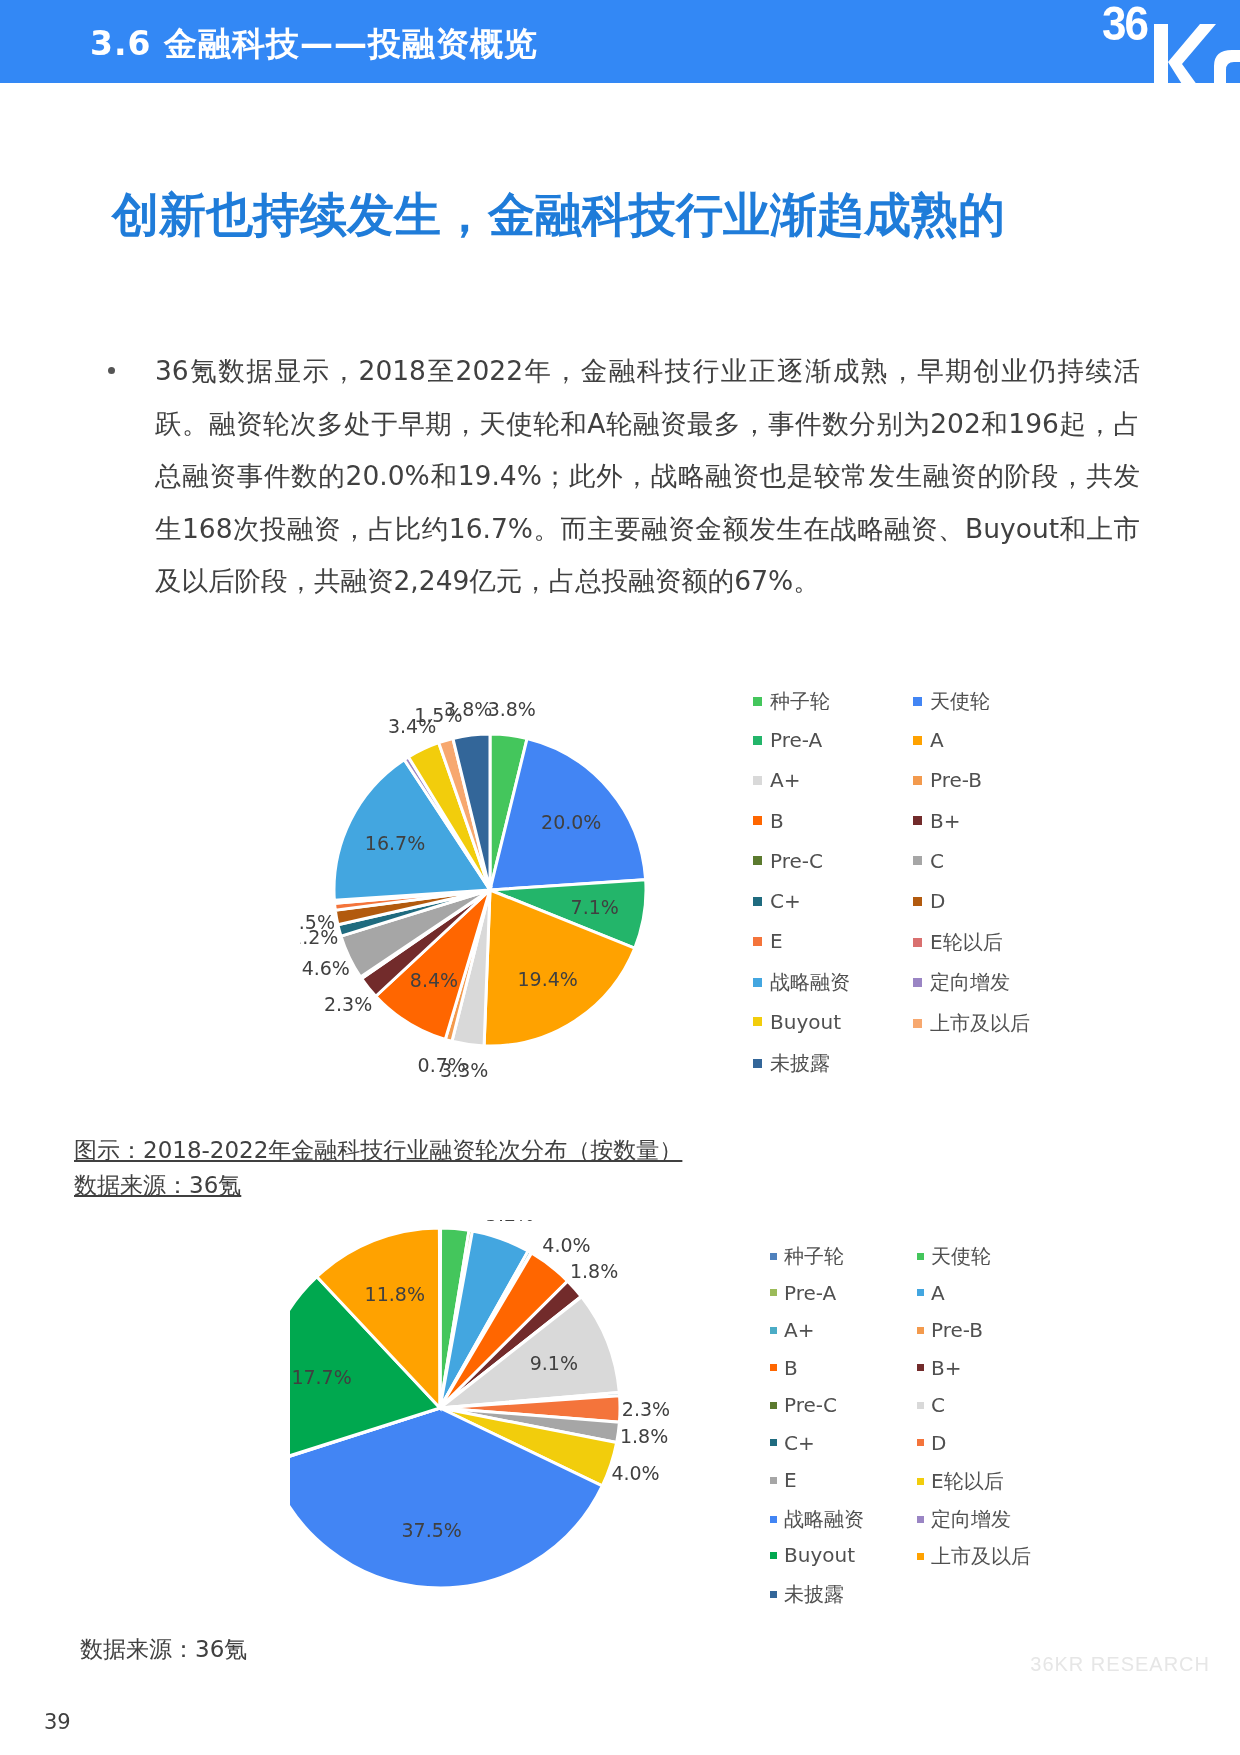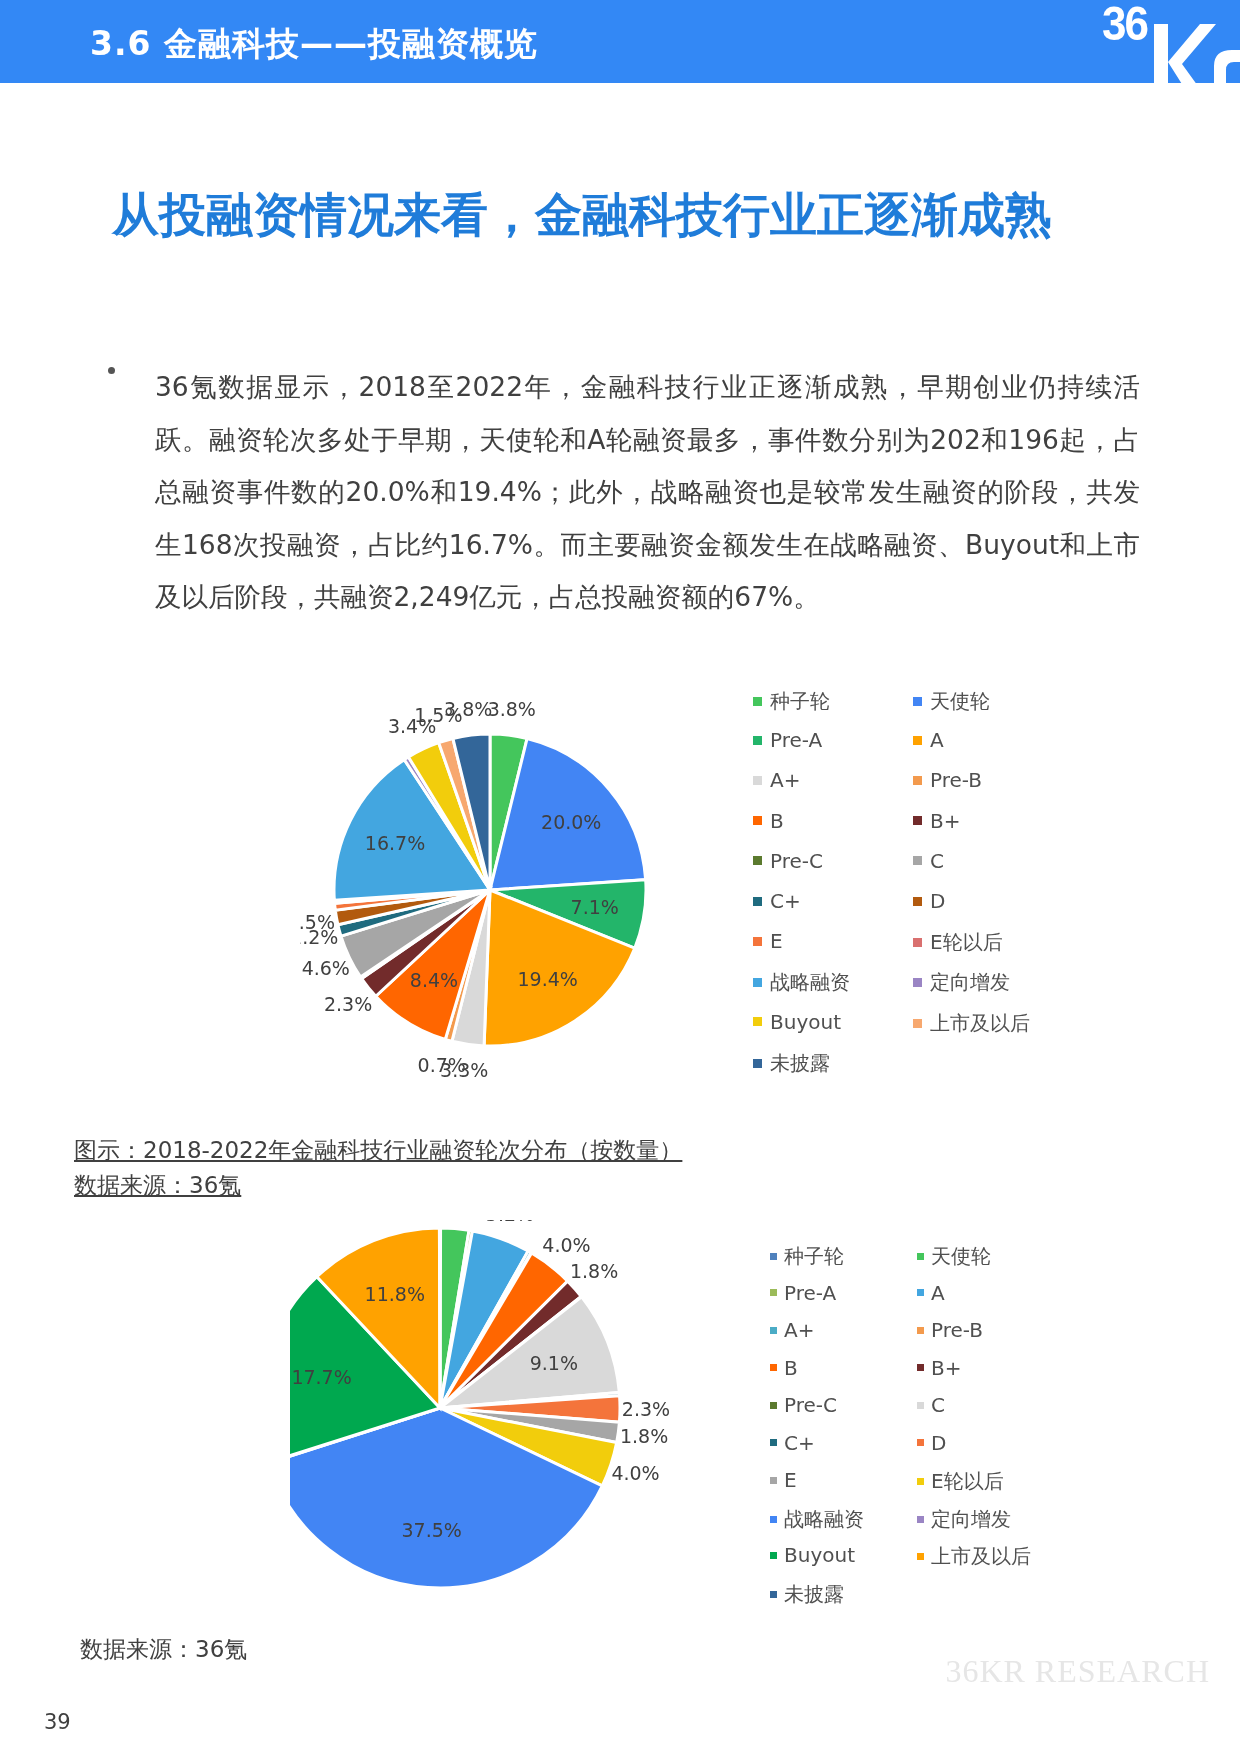--- a/index.html
+++ b/index.html
@@ -9,52 +9,52 @@
   .header-bar { position: absolute; left: 0; top: 0; width: 1240px; height: 83px; background: #3388f5; text-decoration: underline; }
   .header-title { position: absolute; left: 90px; top: 22px; font-size: 33px; font-weight: bold; color: #ffffff; letter-spacing: 1px; white-space: nowrap; }
   .logo { position: absolute; right: 0; top: 0; width: 160px; height: 83px; }
   .logo-36 { position: absolute; left: 22px; top: -2px; font-family: "Liberation Sans", sans-serif; font-weight: bold; font-size: 44px; color: #ffffff; letter-spacing: -2px; transform: scaleY(1.1); }
   .logo-k { position: absolute; left: 68px; top: 10px; width: 100px; height: 90px; }
 
   .headline { position: absolute; left: 112px; top: 186px; width: 1040px; font-size: 47px; font-weight: bold; color: #1f7cd9; line-height: 58px; }
 
   .bullet-wrap { position: absolute; left: 100px; top: 345px; width: 1040px; }
   .bullet-dot { position: absolute; left: 8px; top: 22px; width: 7px; height: 7px; border-radius: 50%; background: #555; }
-  .bullet-text { position: absolute; left: 55px; top: 16px; width: 985px; font-size: 26.5px; line-height: 52.5px; color: #404040; text-align: justify; }
+  .bullet-text { position: absolute; left: 55px; top: 0; width: 985px; font-size: 26.5px; line-height: 52.5px; color: #404040; text-align: justify; }
 
   .chart-svg { position: absolute; }
   .legend { position: absolute; }
   .legend-item { position: absolute; display: flex; align-items: center; font-size: 20px; color: #505050; white-space: nowrap; }
   .swatch { display: inline-block; width: 9px; height: 9px; margin-right: 8px; }
   .legend2 .swatch { width: 7px; height: 7px; margin-right: 7px; }
 
   .caption { position: absolute; font-size: 23px; color: #404040; line-height: 35px; white-space: nowrap; }
 
   .page-num { position: absolute; left: 44px; top: 1710px; font-size: 21px; color: #404040; }
   .watermark { position: absolute; right: 30px; top: 1655px; text-align: right; color: #e6e6e6; }
   .wm-cn { font-size: 40px; font-weight: bold; letter-spacing: 1px; }
-  .wm-en { font-size: 32px; font-family: Liberation Serif, serif; letter-spacing: 1px; margin-top: -2px; }
+  .wm-en { font-size: 20px; font-family: Liberation Sans, sans-serif; letter-spacing: 1px; margin-top: -2px; }
 </style>
 </head>
 <body>
 
 <div class="header-bar">
   <div class="header-title">3.6 金融科技——投融资概览</div>
   <div class="logo">
     <span class="logo-36">36</span>
     <svg class="logo-k" viewBox="0 0 100 90">
       <rect x="6" y="14" width="14" height="76" fill="#ffffff"></rect>
       <polygon points="20,52 52,14 68,14 34,54 60,90 44,90" fill="#ffffff"></polygon>
       <path d="M66 90 L66 56 Q66 40 84 40 L100 40 L100 52 L86 52 Q78 52 78 60 L78 90 Z" fill="#ffffff"></path>
     </svg>
   </div>
 </div>
 
 <div class="headline">
-  <div>从投融资情况来看，金融科技行业正逐渐成熟</div>
+  <div>创新也持续发生，金融科技行业渐趋成熟的</div>
 </div>
 
 <div class="bullet-wrap">
   <span class="bullet-dot"></span>
   <div class="bullet-text">36氪数据显示，2018至2022年，金融科技行业正逐渐成熟，早期创业仍持续活跃。融资轮次多处于早期，天使轮和A轮融资最多，事件数分别为202和196起，占总融资事件数的20.0%和19.4%；此外，战略融资也是较常发生融资的阶段，共发生168次投融资，占比约16.7%。而主要融资金额发生在战略融资、Buyout和上市及以后阶段，共融资2,249亿元，占总投融资额的67%。</div>
 </div>
 
 <svg class="chart-svg" id="chart1" style="left:300px; top:670px;" width="400" height="430" viewBox="0 0 400 430">
     <path d="M190,220 L190,64 A156,156 0 0 1 227.11225643697964,68.47877897087858 Z" fill="#44c65c" stroke="#ffffff" stroke-width="3"></path>
     <text x="211.80589448004702" y="46.311032528477114" text-anchor="middle" font-size="19" fill="#404040" font-family="DejaVu Sans, sans-serif">3.8%</text>

